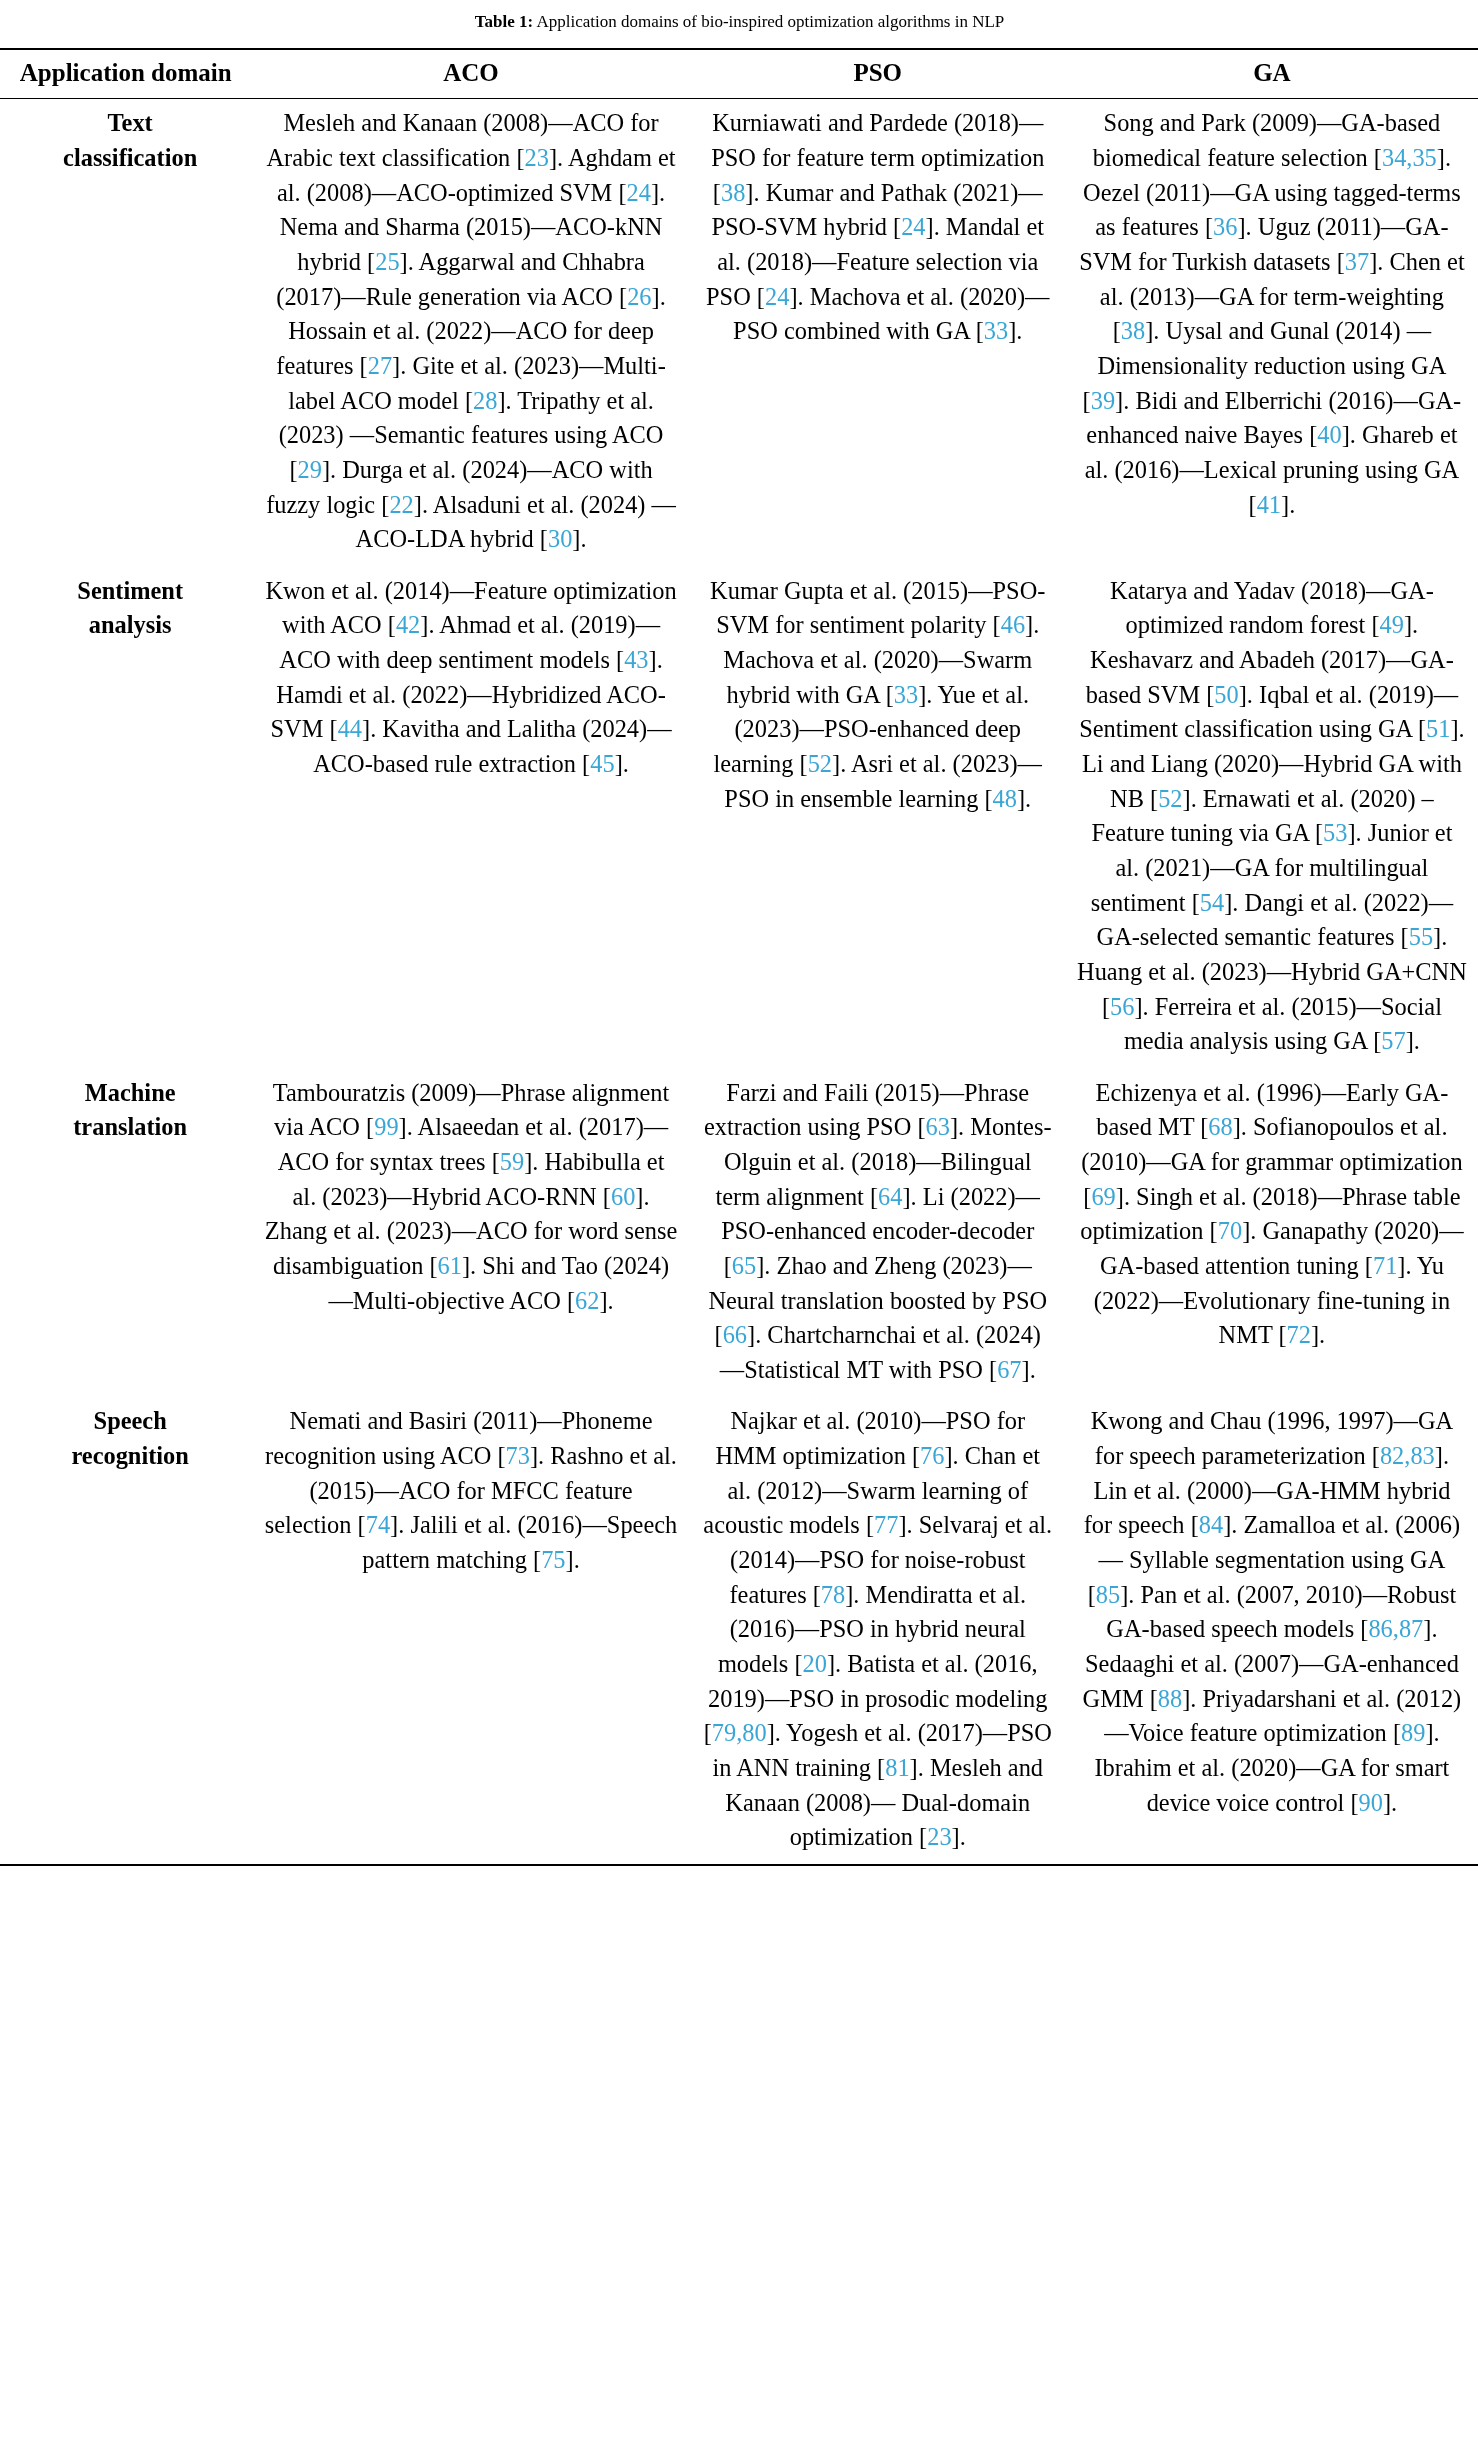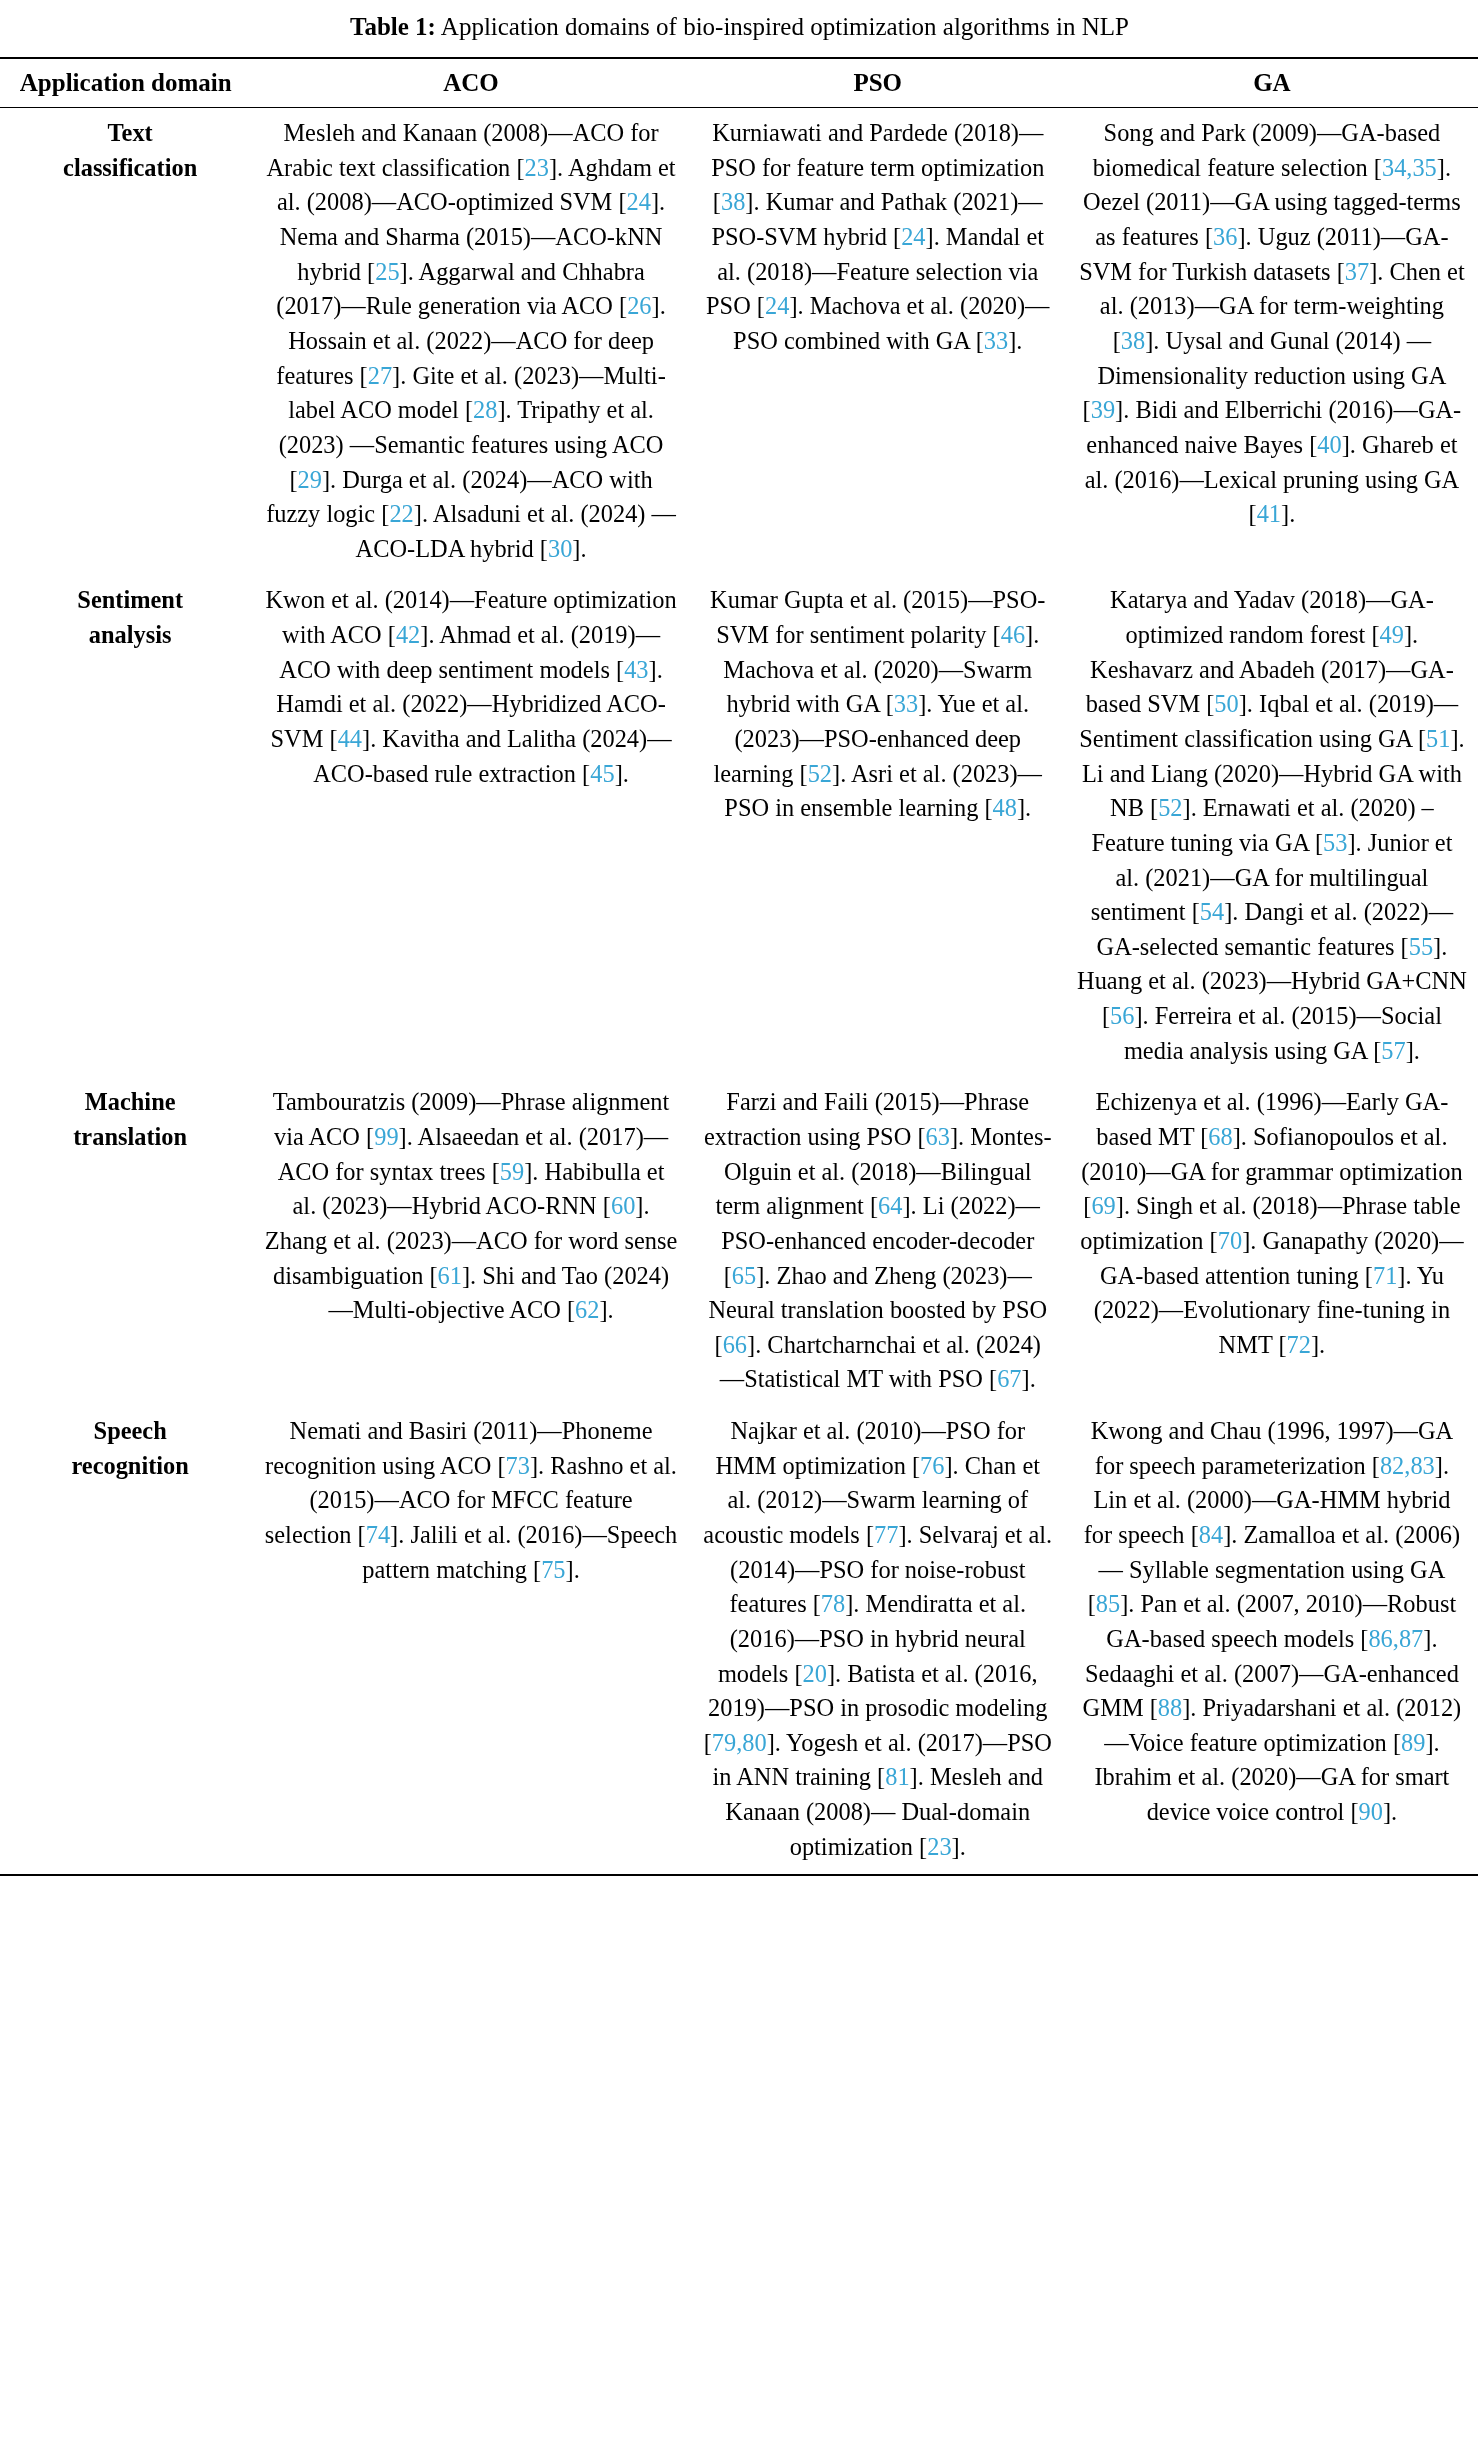--- a/index.html
+++ b/index.html
@@ -7,21 +7,21 @@
     width: 1479px;
     min-height: 2462px;
     background: #ffffff;
     color: #000000;
     font-family: "Liberation Serif", "DejaVu Serif", serif;
     -webkit-font-smoothing: antialiased;
   }
   .page { width: 1479px; box-sizing: border-box; }
   .caption {
     text-align: center;
-    font-size: 25px;
+    font-size: 17px;
     line-height: 1.2;
     padding: 12.2px 30.5px 15.3px 30.5px;
   }
   .caption .cap-label { font-weight: bold; }
   table.tbl {
     width: 100%;
     border-collapse: collapse;
     border-top: 2.3px solid #000;
     border-bottom: 2.3px solid #000;
     table-layout: fixed;

